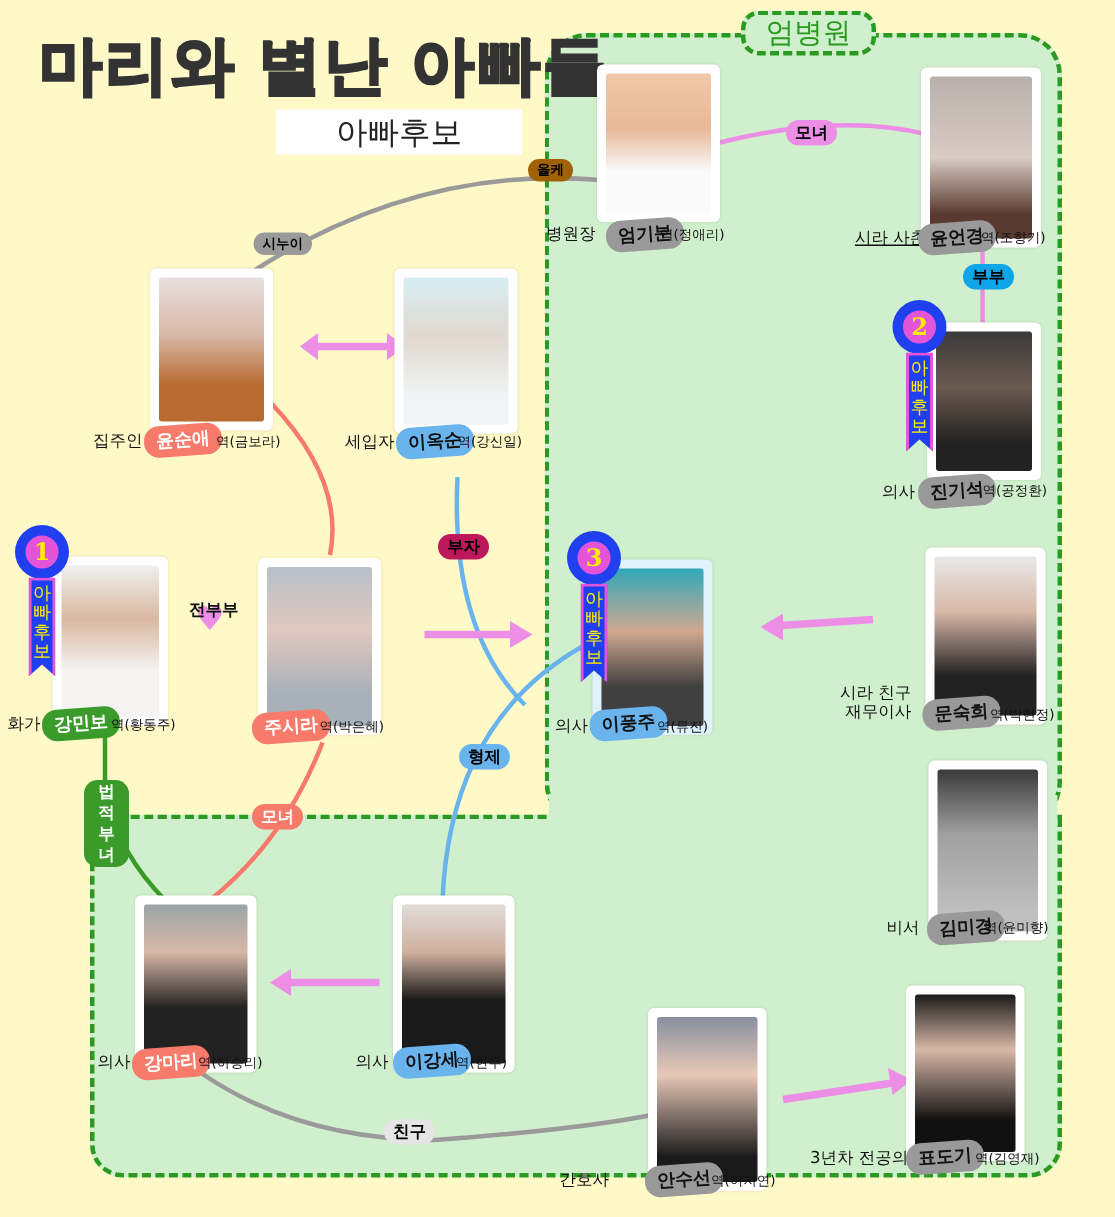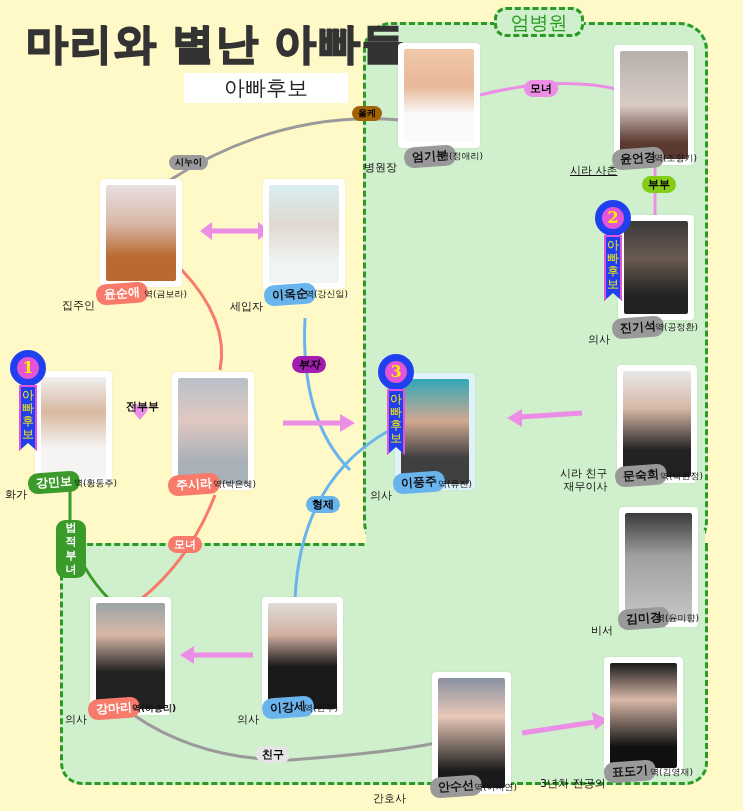--- a/index.html
+++ b/index.html
@@ -5,21 +5,21 @@
   * { box-sizing: border-box; margin: 0; padding: 0; }
   body { width: 743px; height: 811px; background: #fff9c8; position: relative; overflow: hidden; font-family: "DejaVu Sans", sans-serif; }
   .abs { position: absolute; }
   .title-wrap { left: 26px; top: 20px; display: flex; gap: 2px; }
   .title-ch { font-size: 42px; font-weight: bold; line-height: 48px; -webkit-text-stroke: 2px #333; border-radius: 8px; }
   .subtitle { left: 184px; top: 73px; width: 164px; height: 30px; background: #fff; font-size: 21px; line-height: 30px; text-align: center; color: #222; }
   .zone { border: 3px dashed #2a9a22; background: #d0efcc; }
   .zone-label { left: 494px; top: 7px; width: 90px; height: 30px; border: 3px dashed #2a9a22; border-radius: 12px; background: #d0efcc; color: #2a9a22; font-size: 19px; line-height: 24px; text-align: center; }
   .card { position: absolute; background: #fff; border-radius: 4px; padding: 6px; box-shadow: 0 0 2px rgba(0,0,0,0.1); }
   .photo { width: 100%; height: 100%; border-radius: 2px; }
-  .role { position: absolute; font-size: 11px; color: #111; white-space: nowrap; text-align: right; line-height: 13px; margin-top: 12px; }
+  .role { position: absolute; font-size: 11px; color: #111; white-space: nowrap; text-align: right; line-height: 13px; }
   .name-pill { position: absolute; font-size: 12px; font-weight: bold; color: #111; padding: 2px 8px; border-radius: 10px; transform: rotate(-4deg); white-space: nowrap; }
   .actor { position: absolute; font-size: 9px; color: #111; white-space: nowrap; }
   .rel { position: absolute; font-size: 11px; font-weight: bold; padding: 1px 6px; border-radius: 9px; white-space: nowrap; }
   .ribbon { position: absolute; width: 30px; }
   .ribbon .seal { width: 30px; height: 30px; border-radius: 50%; background: #e454d9; border: 4px solid #2040f0; color: #ffee00; font-weight: bold; font-size: 16px; text-align: center; line-height: 22px; font-family: "DejaVu Serif", serif; box-shadow: 0 0 0 3px #2040f0; }
   .ribbon .band { width: 18px; margin: 2px auto 0; background: #2040f0; border: 2px solid #e454d9; color: #ffee00; font-size: 12px; line-height: 13px; text-align: center; padding: 2px 0 8px; clip-path: polygon(0 0,100% 0,100% 100%,50% 88%,0 100%); }
   svg.lines { position: absolute; left: 0; top: 0; }
 </style>
 </head>
 <body>
@@ -133,21 +133,21 @@
   </div>
 <div class="role" style="left:591px;top:612px;">비서</div>
 <div class="name-pill" style="left:618px;top:608px;background:#999;">김미경</div>
 <div class="actor" style="left:656px;top:612px;">역(윤미향)</div>
 
 <div class="card" style="left:90px;top:597px;width:81px;height:118px;">
     <div class="photo" style="background:linear-gradient(#9aa4a6,#d8b8a8 30%,#222 65%);"></div>
   </div>
 <div class="role" style="left:65px;top:701px;">의사</div>
 <div class="name-pill" style="left:88px;top:698px;background:#f77a6a;color:#fff;">강마리</div>
-<div class="actor" style="left:132px;top:702px;font-weight:bold;">역(하승리)</div>
+<div class="actor" style="left:132px;top:702px;">역(하승리)</div>
 
 <div class="card" style="left:262px;top:597px;width:81px;height:118px;">
     <div class="photo" style="background:linear-gradient(#e0dcd8,#d0b0a0 30%,#1a1a1a 60%);"></div>
   </div>
 <div class="role" style="left:237px;top:701px;">의사</div>
 <div class="name-pill" style="left:262px;top:697px;background:#6ab4ee;">이강세</div>
 <div class="actor" style="left:304px;top:702px;">역(현우)</div>
 
 <div class="card" style="left:432px;top:672px;width:79px;height:122px;">
     <div class="photo" style="background:linear-gradient(#8890a0,#e8c8b8 35%,#1a1a1a 85%);"></div>
@@ -172,19 +172,19 @@
   <div class="band">아빠후보</div>
 </div>
 <div class="ribbon" style="left:381px;top:357px;">
   <div class="seal">3</div>
   <div class="band">아빠후보</div>
 </div>
 
 <div class="rel" style="left:524px;top:80px;background:#ec8ee6;">모녀</div>
 <div class="rel" style="left:352px;top:106px;background:#a16207;font-size:9px;">올케</div>
 <div class="rel" style="left:169px;top:155px;background:#9a9a9a;font-size:9px;">시누이</div>
-<div class="rel" style="left:642px;top:176px;background:#84cc16;">부부</div>
+<div class="rel" style="left:642px;top:176px;background:#0ea5e9;">부부</div>
 <div class="rel" style="left:120px;top:398px;color:#111;">전부부</div>
-<div class="rel" style="left:292px;top:356px;background:#a21caf;font-style:italic;">부자</div>
+<div class="rel" style="left:292px;top:356px;background:#be185d;">부자</div>
 <div class="rel" style="left:306px;top:496px;background:#6ab4ee;">형제</div>
 <div class="rel" style="left:56px;top:520px;width:30px;white-space:normal;text-align:center;background:#3a9a2a;color:#fff;line-height:14px;">법적 부녀</div>
 <div class="rel" style="left:168px;top:536px;background:#f77a6a;color:#fff;">모녀</div>
 <div class="rel" style="left:256px;top:746px;background:#e5e5e5;">친구</div>
 
 </body></html>

